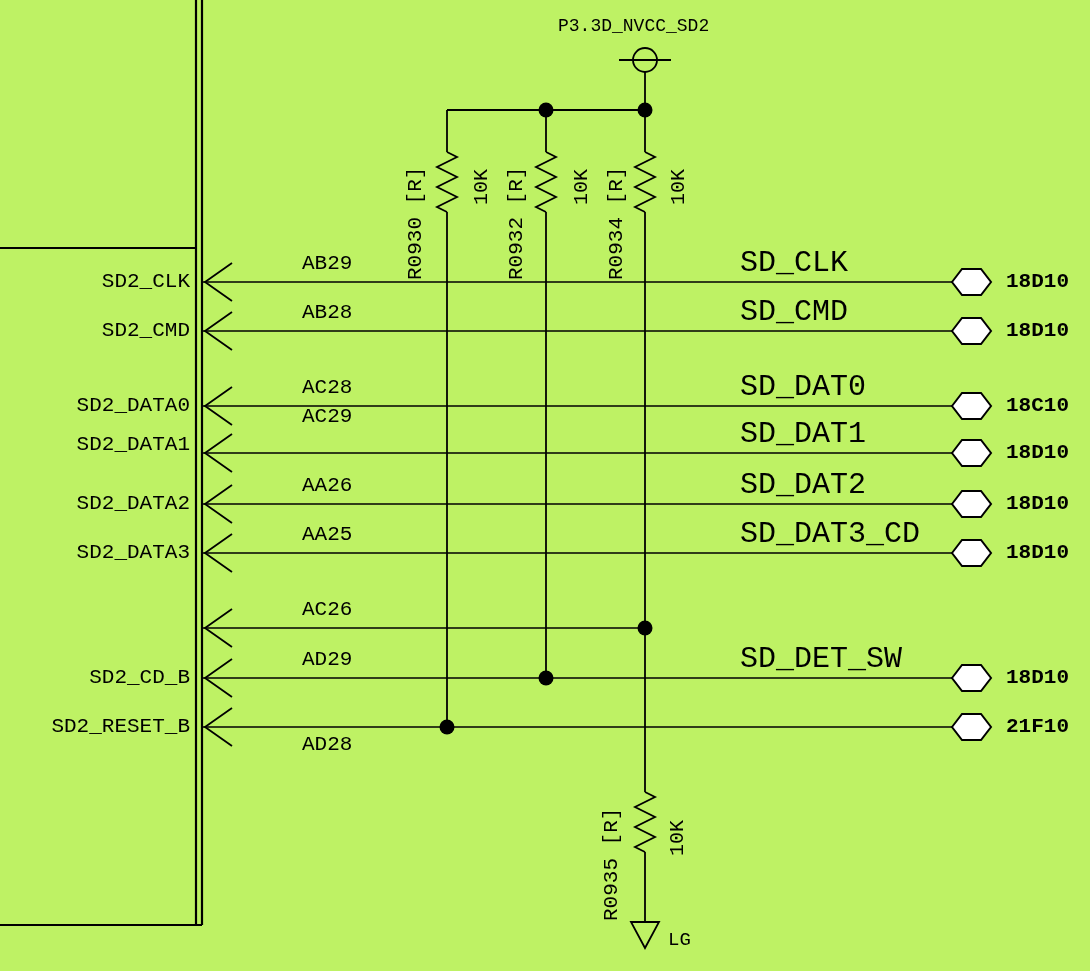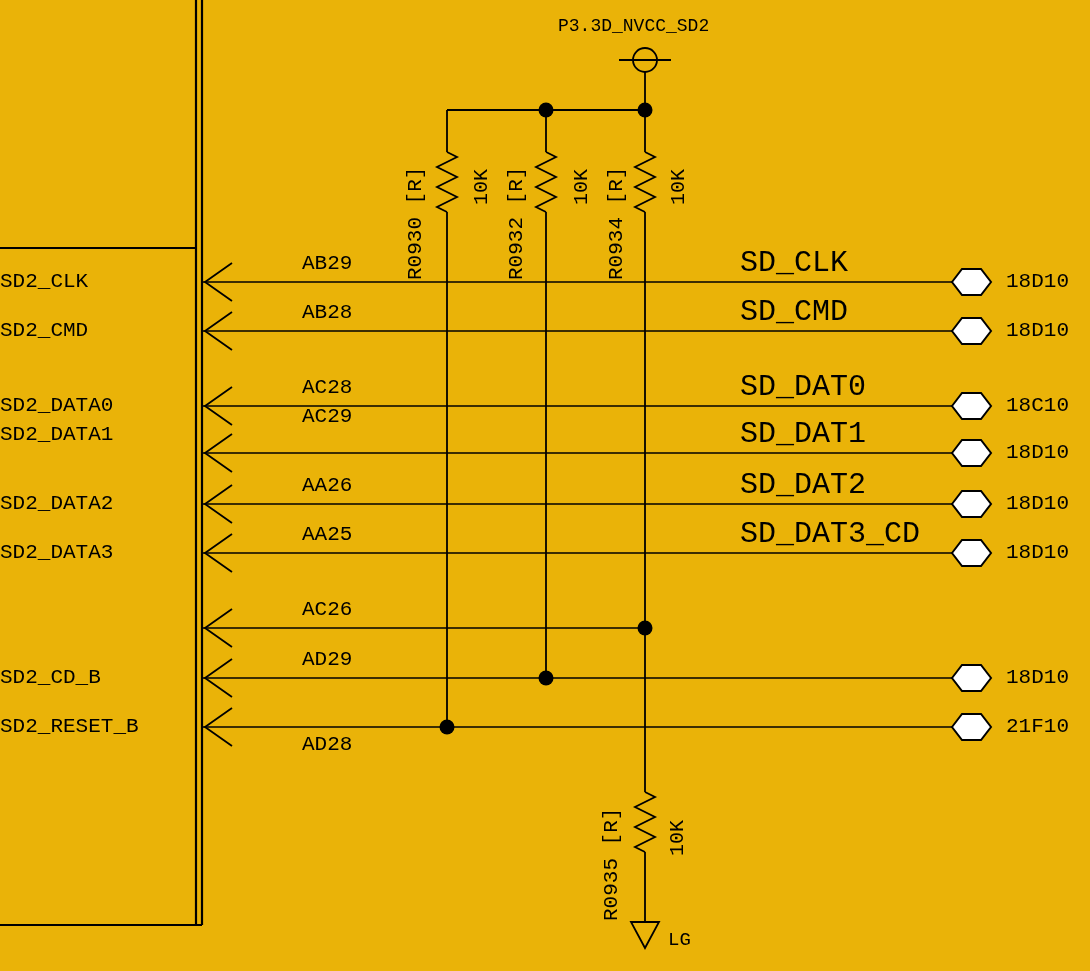--- a/index.html
+++ b/index.html
@@ -1,23 +1,23 @@
 <!DOCTYPE html>
 <html><head>
 <meta charset="utf-8">
 <style>
   html,body{margin:0;padding:0;background:#fff;}
-  #sheet{position:relative;width:1090px;height:971px;background:#eab308;overflow:hidden;
+  #sheet{position:relative;width:1090px;height:971px;background:#bef264;overflow:hidden;
          font-family:"Liberation Mono",monospace;color:#000;}
   #wires{position:absolute;left:0;top:0;}
   .t{position:absolute;white-space:nowrap;color:#000;}
-  .pin-label{font-size:21px;line-height:26px;left:0;width:190px;}
+  .pin-label{font-size:21px;line-height:26px;left:0;width:190px;text-align:right;}
   .pin-num{font-size:21px;line-height:22px;left:302px;}
   .net-name{font-size:30px;line-height:32px;left:740px;}
-  .ref{font-size:21px;line-height:24px;left:1006px;}
+  .ref{font-size:21px;line-height:24px;left:1006px;font-weight:bold;}
   .rot{transform:rotate(-90deg);transform-origin:0 0;}
   .rlabel{font-size:21px;line-height:21px;}
   .rvalue{font-size:20px;line-height:20px;}
   .power-label{font-size:18px;line-height:20px;left:558px;top:16px;}
   .gnd-label{font-size:19px;line-height:20px;left:668px;top:930px;text-align:right;}
 </style>
 </head>
 <body>
 
 <div id="sheet">
@@ -101,21 +101,21 @@
       <circle cx="546" cy="678" r="7.5"></circle>
       <circle cx="447" cy="727" r="7.5"></circle>
     </g>
   </svg>
 
   <div class="t power-label">P3.3D_NVCC_SD2</div>
 
   <div class="t pin-label" style="top:269px">SD2_CLK</div>
   <div class="t pin-label" style="top:318px">SD2_CMD</div>
   <div class="t pin-label" style="top:393px">SD2_DATA0</div>
-  <div class="t pin-label" style="top:422px">SD2_DATA1</div>
+  <div class="t pin-label" style="top:432px">SD2_DATA1</div>
   <div class="t pin-label" style="top:491px">SD2_DATA2</div>
   <div class="t pin-label" style="top:540px">SD2_DATA3</div>
   <div class="t pin-label" style="top:665px">SD2_CD_B</div>
   <div class="t pin-label" style="top:714px">SD2_RESET_B</div>
 
   <div class="t pin-num" style="top:253px">AB29</div>
   <div class="t pin-num" style="top:302px">AB28</div>
   <div class="t pin-num" style="top:377px">AC28</div>
   <div class="t pin-num" style="top:406px">AC29</div>
   <div class="t pin-num" style="top:475px">AA26</div>
@@ -123,20 +123,21 @@
   <div class="t pin-num" style="top:599px">AC26</div>
   <div class="t pin-num" style="top:649px">AD29</div>
   <div class="t pin-num" style="top:734px">AD28</div>
 
   <div class="t net-name" style="top:247px">SD_CLK</div>
   <div class="t net-name" style="top:296px">SD_CMD</div>
   <div class="t net-name" style="top:371px">SD_DAT0</div>
   <div class="t net-name" style="top:418px">SD_DAT1</div>
   <div class="t net-name" style="top:469px">SD_DAT2</div>
   <div class="t net-name" style="top:518px">SD_DAT3_CD</div>
+  <div class="t net-name" style="top:643px">SD_DET_SW</div>
 
   <div class="t ref" style="top:270px">18D10</div>
   <div class="t ref" style="top:319px">18D10</div>
   <div class="t ref" style="top:394px">18C10</div>
   <div class="t ref" style="top:441px">18D10</div>
   <div class="t ref" style="top:492px">18D10</div>
   <div class="t ref" style="top:541px">18D10</div>
   <div class="t ref" style="top:666px">18D10</div>
   <div class="t ref" style="top:715px">21F10</div>
 

